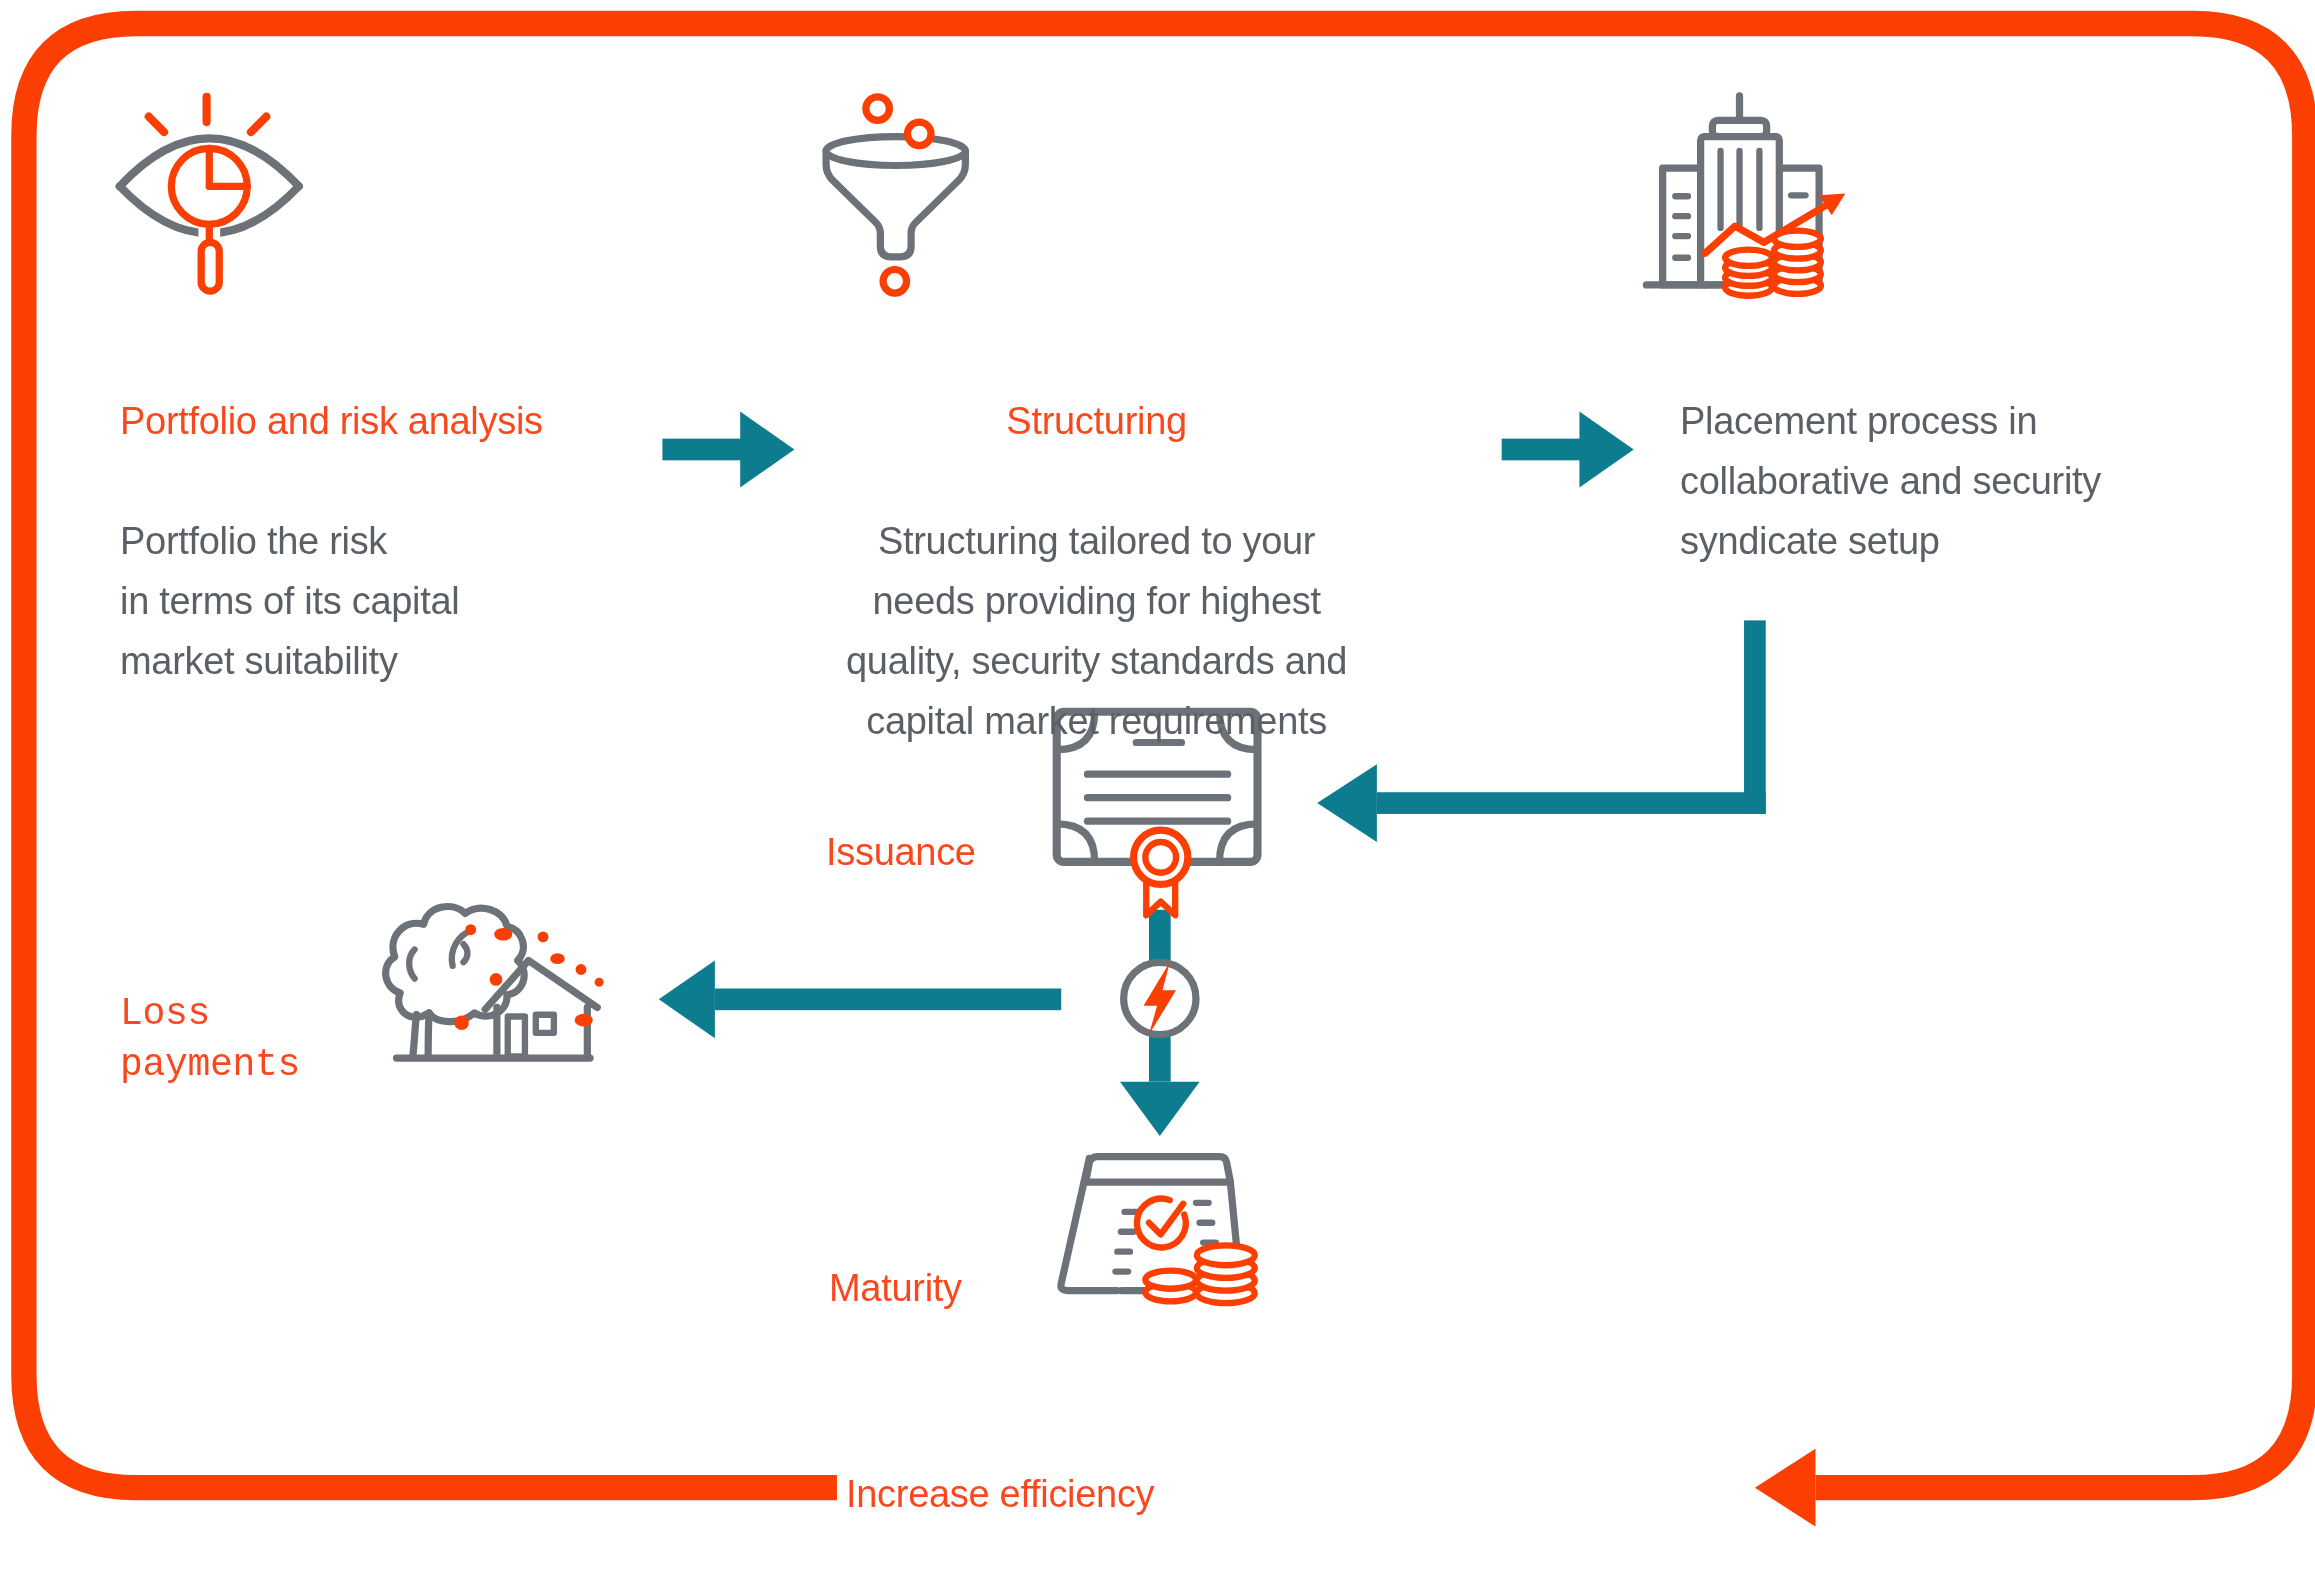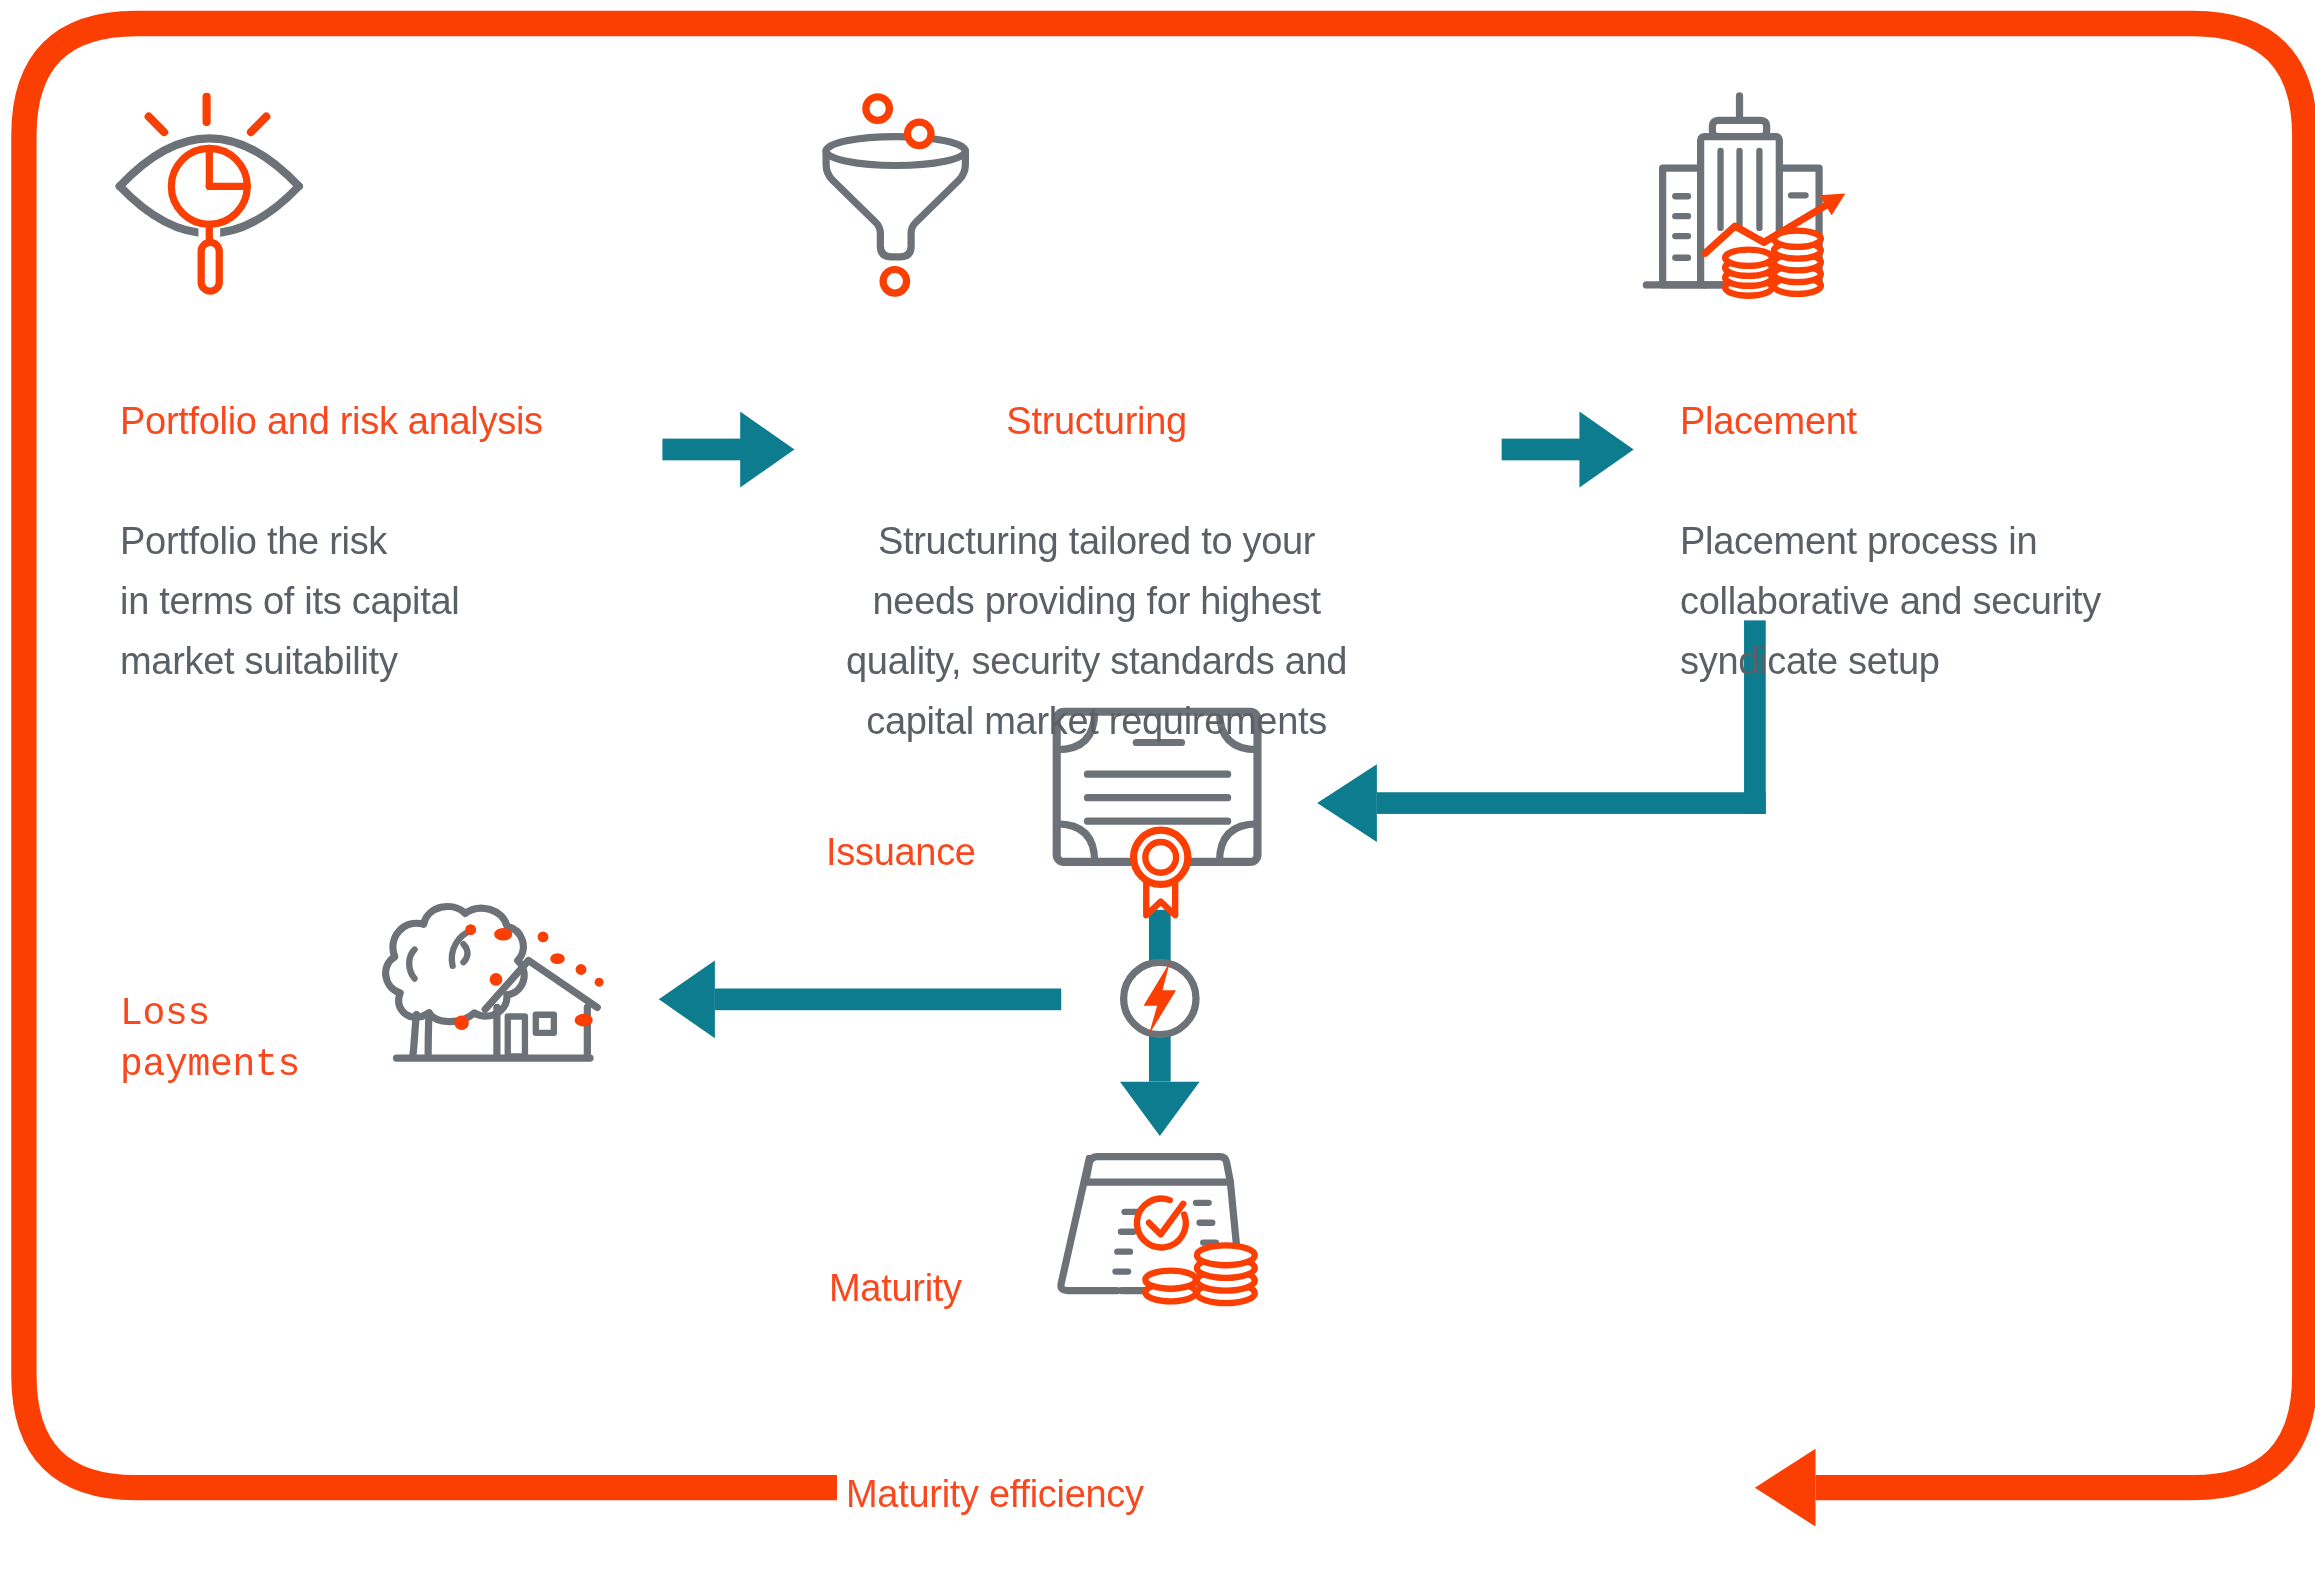--- a/index.html
+++ b/index.html
@@ -195,38 +195,37 @@
 
   <div class="label" style="left:846px;top:331px;text-align:center;">
     <div class="title">Structuring</div>
     <div class="desc">Structuring tailored to your
 needs providing for highest
 quality, security standards and
 capital market requirements</div>
   </div>
 
   <div class="label" style="left:1680px;top:331px;">
-    <div class="title">Placement</div>
     <div class="desc">Placement process in
 collaborative and security
 syndicate setup</div>
   </div>
 
   <div class="label" style="left:826px;top:762px;">
     <div class="title">Issuance</div>
   </div>
 
   <div class="label loss-lines" style="left:120px;top:937px;">
     <div class="title">Loss
 payments</div>
   </div>
 
   <div class="label" style="left:829px;top:1198px;">
     <div class="title">Maturity</div>
   </div>
 
   <div class="label" style="left:846px;top:1404px;">
-    <div class="title">Maturity efficiency</div>
+    <div class="title">Increase efficiency</div>
     
   </div>
 
 </div>
 
 
 </body></html>

